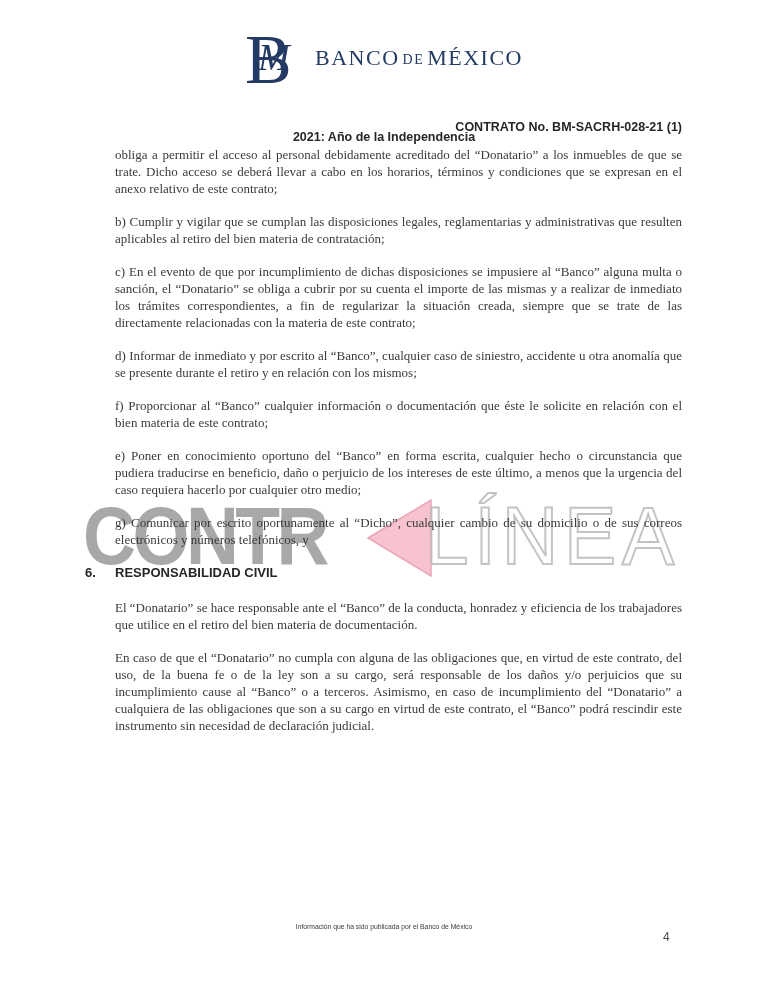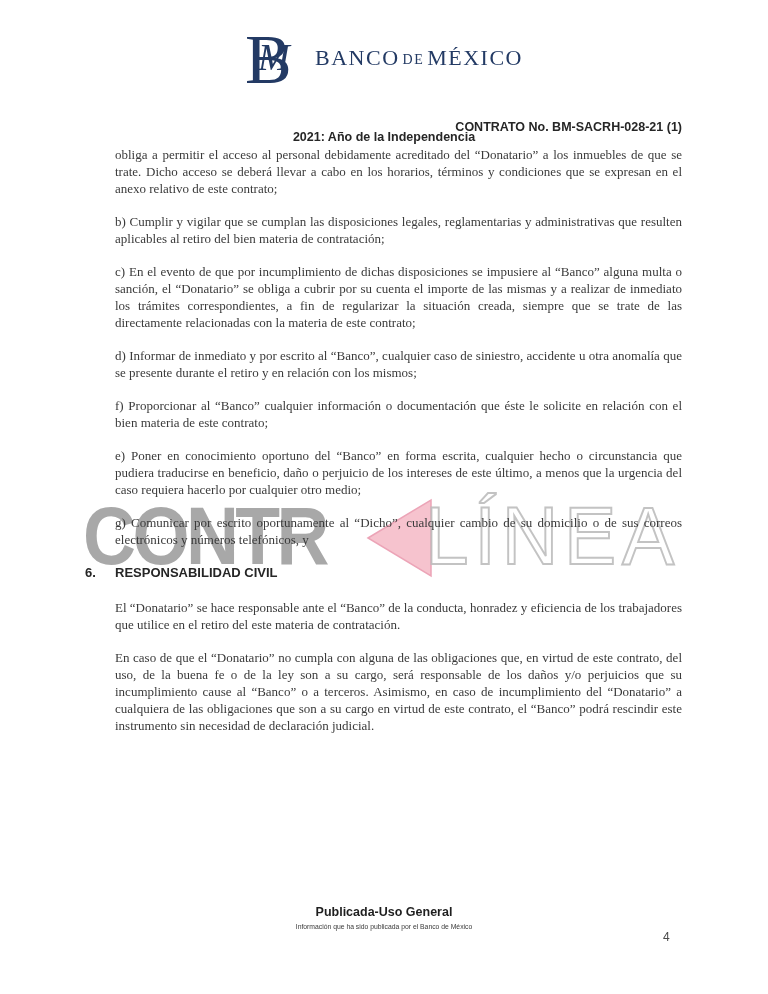--- a/index.html
+++ b/index.html
@@ -91,21 +91,20 @@
     <p>d) Informar de inmediato y por escrito al “Banco”, cualquier caso de siniestro, accidente u otra anomalía que se presente durante el retiro y en relación con los mismos;</p>
     <p>f) Proporcionar al “Banco” cualquier información o documentación que éste le solicite en relación con el bien materia de este contrato;</p>
     <p>e) Poner en conocimiento oportuno del “Banco” en forma escrita, cualquier hecho o circunstancia que pudiera traducirse en beneficio, daño o perjuicio de los intereses de este último, a menos que la urgencia del caso requiera hacerlo por cualquier otro medio;</p>
     <p>g) Comunicar por escrito oportunamente al “Dicho”, cualquier cambio de su domicilio o de sus correos electrónicos y números telefónicos, y</p>
 
     <div class="section-heading">
       <span class="section-num">6.</span>
       <span>RESPONSABILIDAD CIVIL</span>
     </div>
 
-    <p>El “Donatario” se hace responsable ante el “Banco” de la conducta, honradez y eficiencia de los trabajadores que utilice en el retiro del este materia de contratación.</p>
+    <p>El “Donatario” se hace responsable ante el “Banco” de la conducta, honradez y eficiencia de los trabajadores que utilice en el retiro del bien materia de documentación.</p>
     <p>En caso de que el “Donatario” no cumpla con alguna de las obligaciones que, en virtud de este contrato, del uso, de la buena fe o de la ley son a su cargo, será responsable de los daños y/o perjuicios que su incumplimiento cause al “Banco” o a terceros. Asimismo, en caso de incumplimiento del “Donatario” a cualquiera de las obligaciones que son a su cargo en virtud de este contrato, el “Banco” podrá rescindir este instrumento sin necesidad de declaración judicial.</p>
   </div>
 
-  <div class="footer-title">Publicada-Uso General</div>
   <div class="footer-sub">Información que ha sido publicada por el Banco de México</div>
   <div class="page-number">4</div>
 
 </div>
 
 </body></html>

